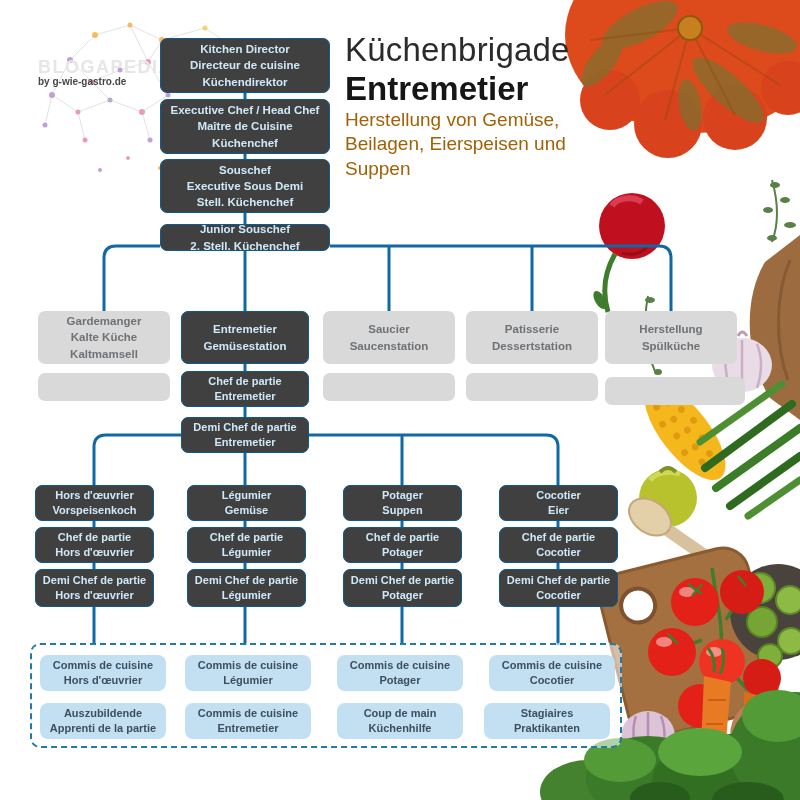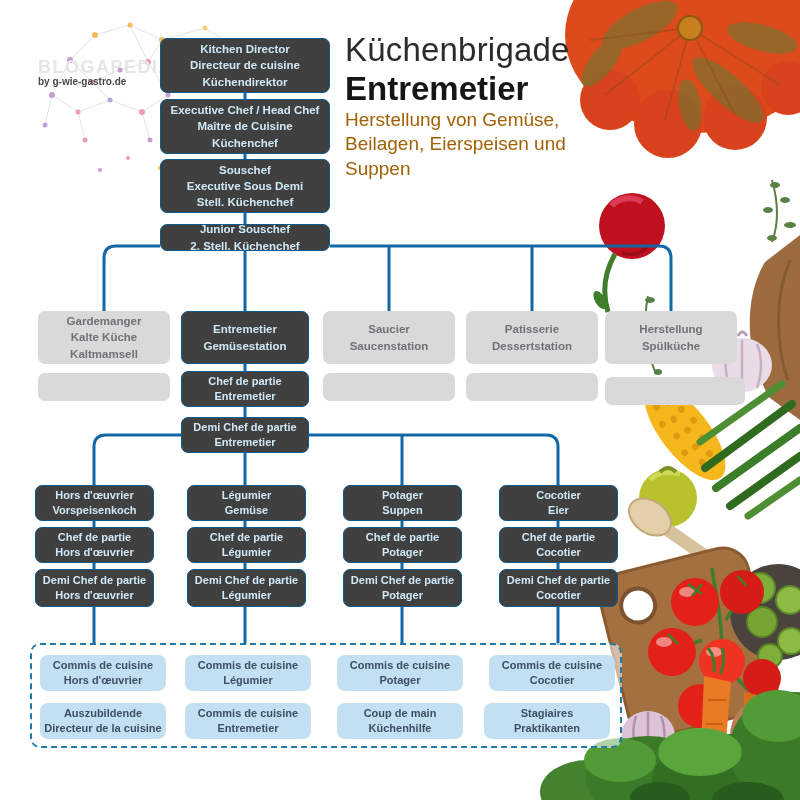--- a/index.html
+++ b/index.html
@@ -378,21 +378,21 @@
   <div class="bls">Commis de cuisine</div>
   <div class="bls">Potager</div>
 </div>
 <div class="box lightblue commis" style="left:489px;top:655px">
   <div class="bls">Commis de cuisine</div>
   <div class="bls">Cocotier</div>
 </div>
 
 <div class="box lightblue commis" style="left:40px;top:703px">
   <div class="bls">Auszubildende</div>
-  <div class="bls">Directeur de la cuisine</div>
+  <div class="bls">Apprenti de la partie</div>
 </div>
 <div class="box lightblue commis" style="left:185px;top:703px">
   <div class="bls">Commis de cuisine</div>
   <div class="bls">Entremetier</div>
 </div>
 <div class="box lightblue commis" style="left:337px;top:703px">
   <div class="bls">Coup de main</div>
   <div class="bls">Küchenhilfe</div>
 </div>
 <div class="box lightblue commis" style="left:484px;top:703px">

